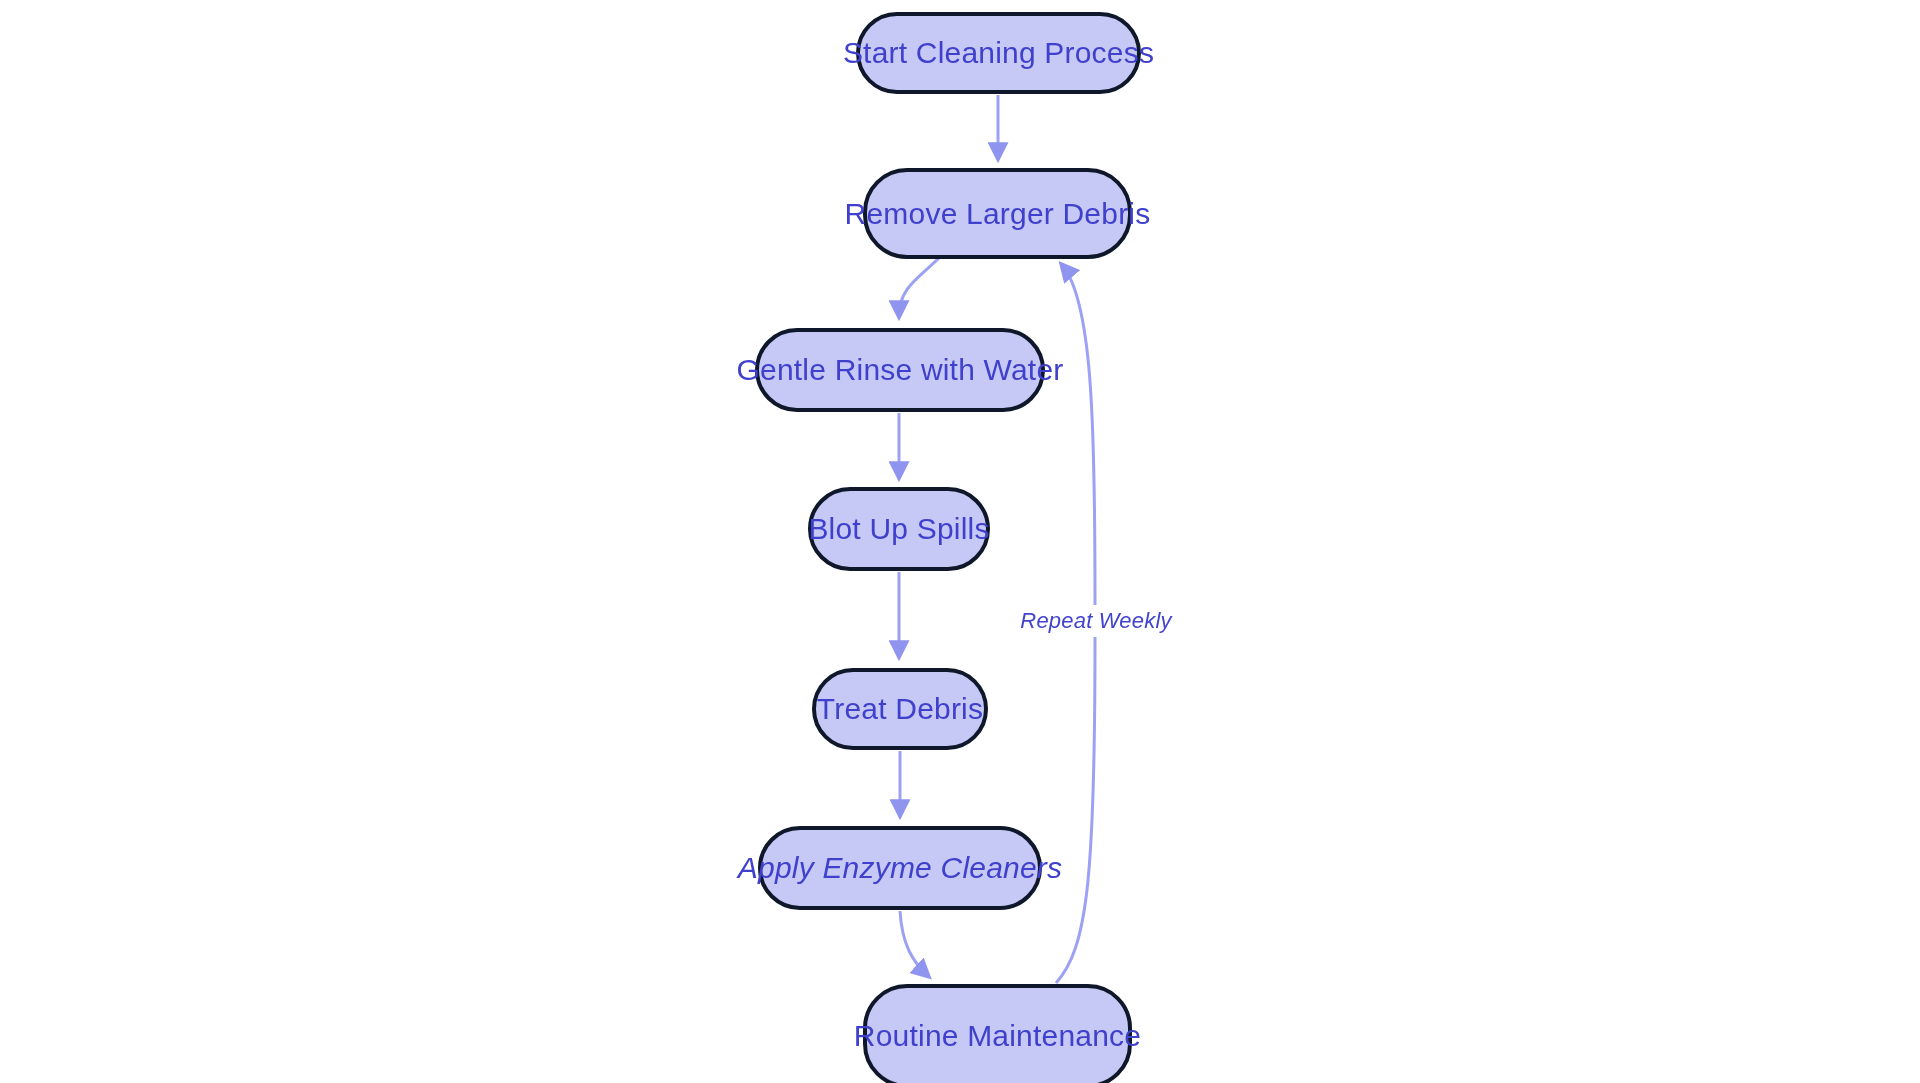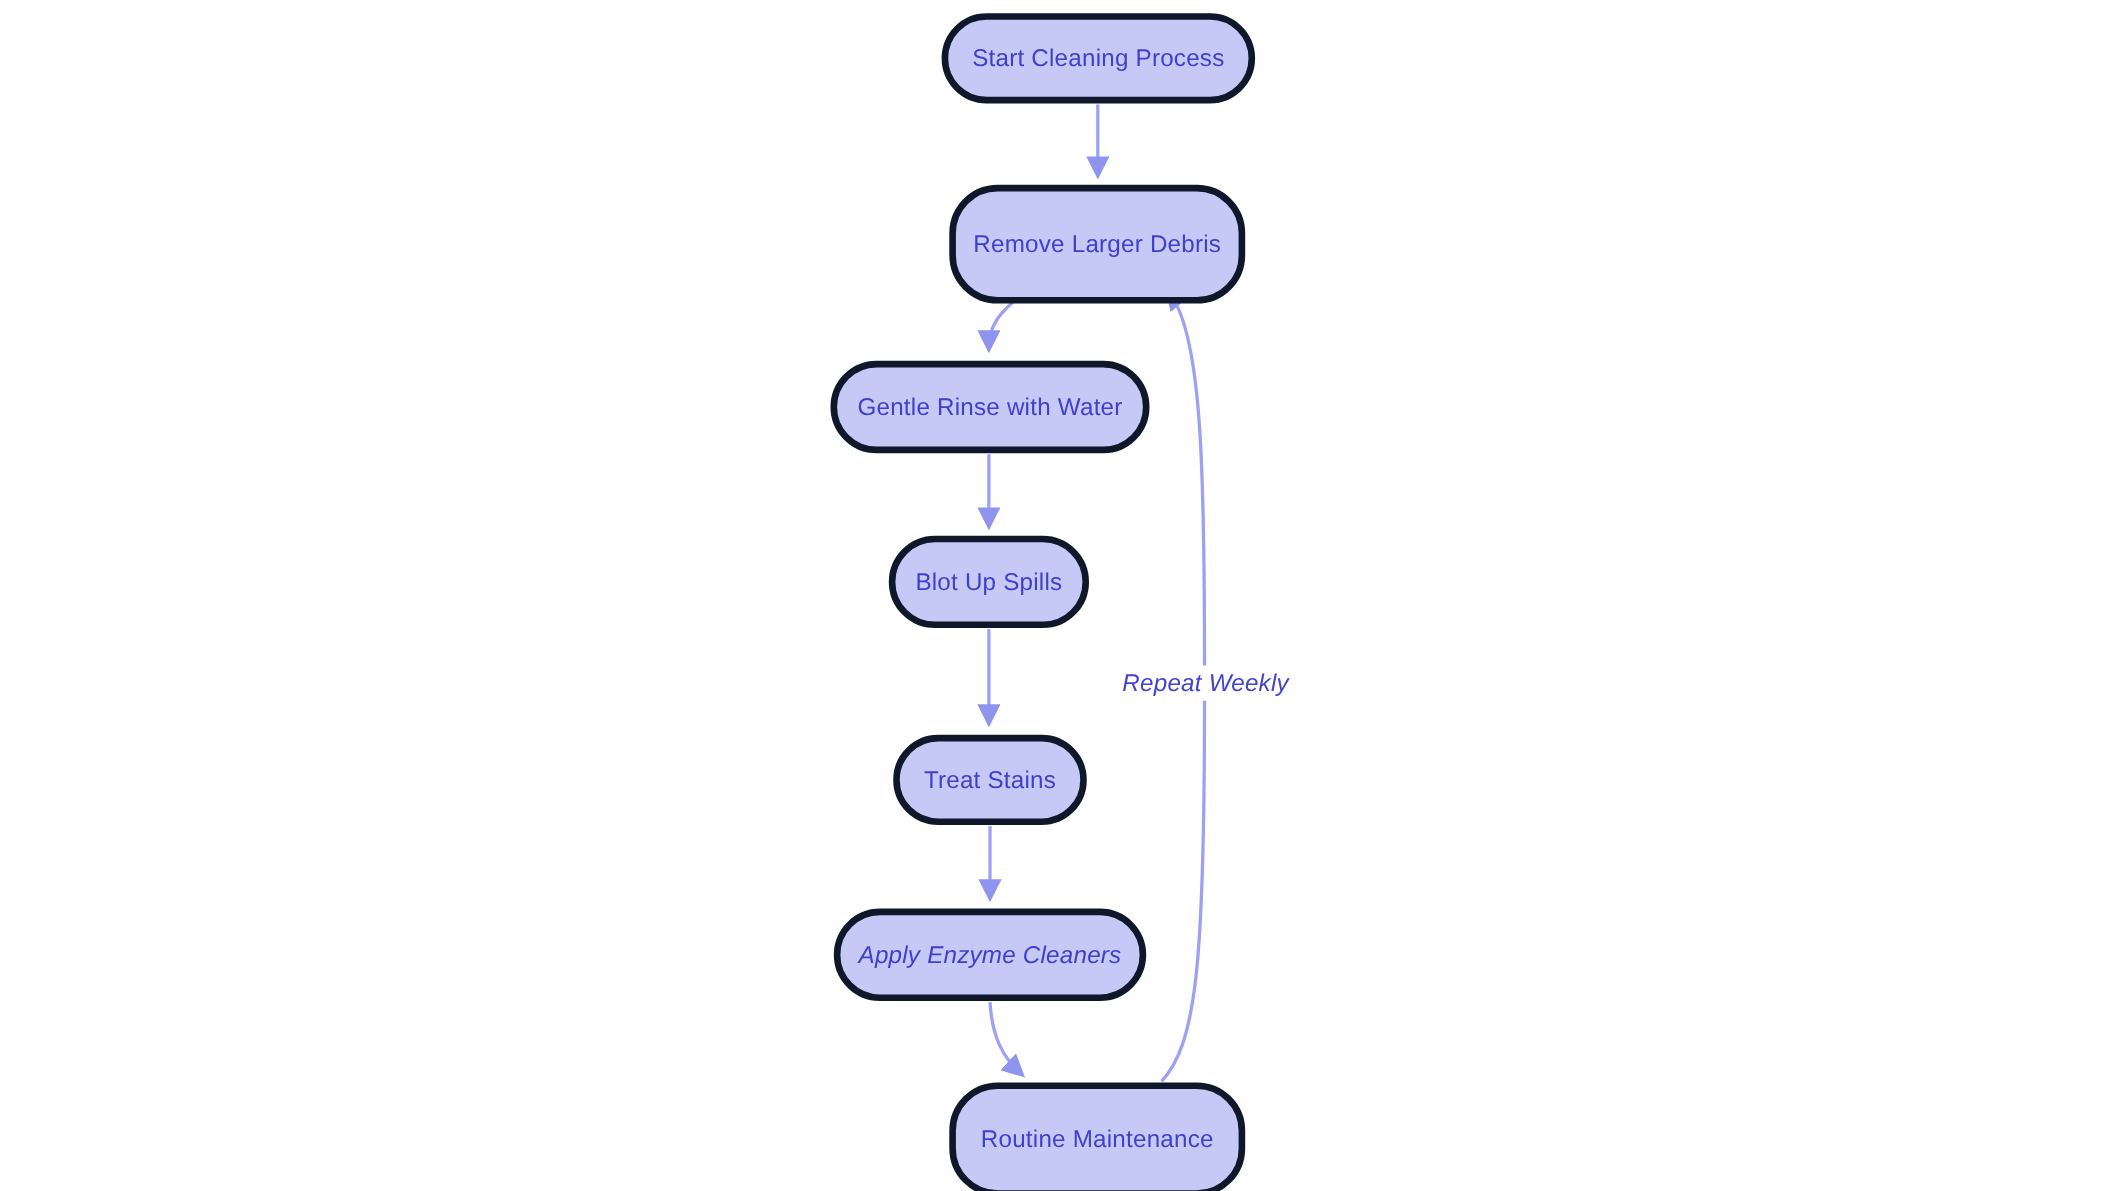--- a/index.html
+++ b/index.html
@@ -27,24 +27,24 @@
     stroke: #9ca1f3;
     stroke-width: 3;
   }
   .node {
     position: absolute;
     display: flex;
     align-items: center;
     justify-content: center;
     box-sizing: border-box;
     background: #c6c9f6;
-    border: 6px solid #0f172a;
+    border: 4px solid #0f172a;
     border-radius: 44px;
     color: #3f40cc;
-    font-size: 22px;
+    font-size: 30px;
     text-align: center;
     white-space: nowrap;
     letter-spacing: 0.2px;
   }
   .edge-label {
     position: absolute;
     transform: translate(-50%, -50%);
     background: #ffffff;
     color: #4244ce;
     font-size: 22px;
@@ -71,34 +71,34 @@
     <path class="edge-path" marker-end="url(#arrow)" d="M 899 572 L 899 656"></path>
     <path class="edge-path" marker-end="url(#arrow)" d="M 900 751 L 900 815"></path>
     <path class="edge-path" marker-end="url(#arrow)" d="M 900 911 C 902 945, 913 962, 928 976"></path>
     <path class="edge-path" marker-end="url(#arrow)" d="M 1056 983 C 1087 949, 1095 880, 1095 640 L 1095 600 C 1095 420, 1092 300, 1062 265"></path>
   </svg>
 
   <div class="node" style="left:856px; top:12px; width:285px; height:82px;">
     <span>Start Cleaning Process</span>
   </div>
 
-  <div class="node" style="left:863px; top:168px; width:269px; height:108px;">
+  <div class="node" style="left:863px; top:168px; width:269px; height:91px;">
     <span>Remove Larger Debris</span>
   </div>
 
   <div class="node" style="left:808px; top:487px; width:182px; height:84px;">
     <span>Blot Up Spills</span>
   </div>
 
   <div class="node" style="left:755px; top:328px; width:290px; height:84px;">
     <span>Gentle Rinse with Water</span>
   </div>
 
   <div class="node" style="left:812px; top:668px; width:176px; height:82px;">
-    <span>Treat Stains</span>
+    <span>Treat Debris</span>
   </div>
 
   <div class="node" style="left:758px; top:826px; width:284px; height:84px;font-style:italic;">
     <span>Apply Enzyme Cleaners</span>
   </div>
 
   <div class="node" style="left:863px; top:984px; width:269px; height:104px;">
     <span>Routine Maintenance</span>
   </div>
 

